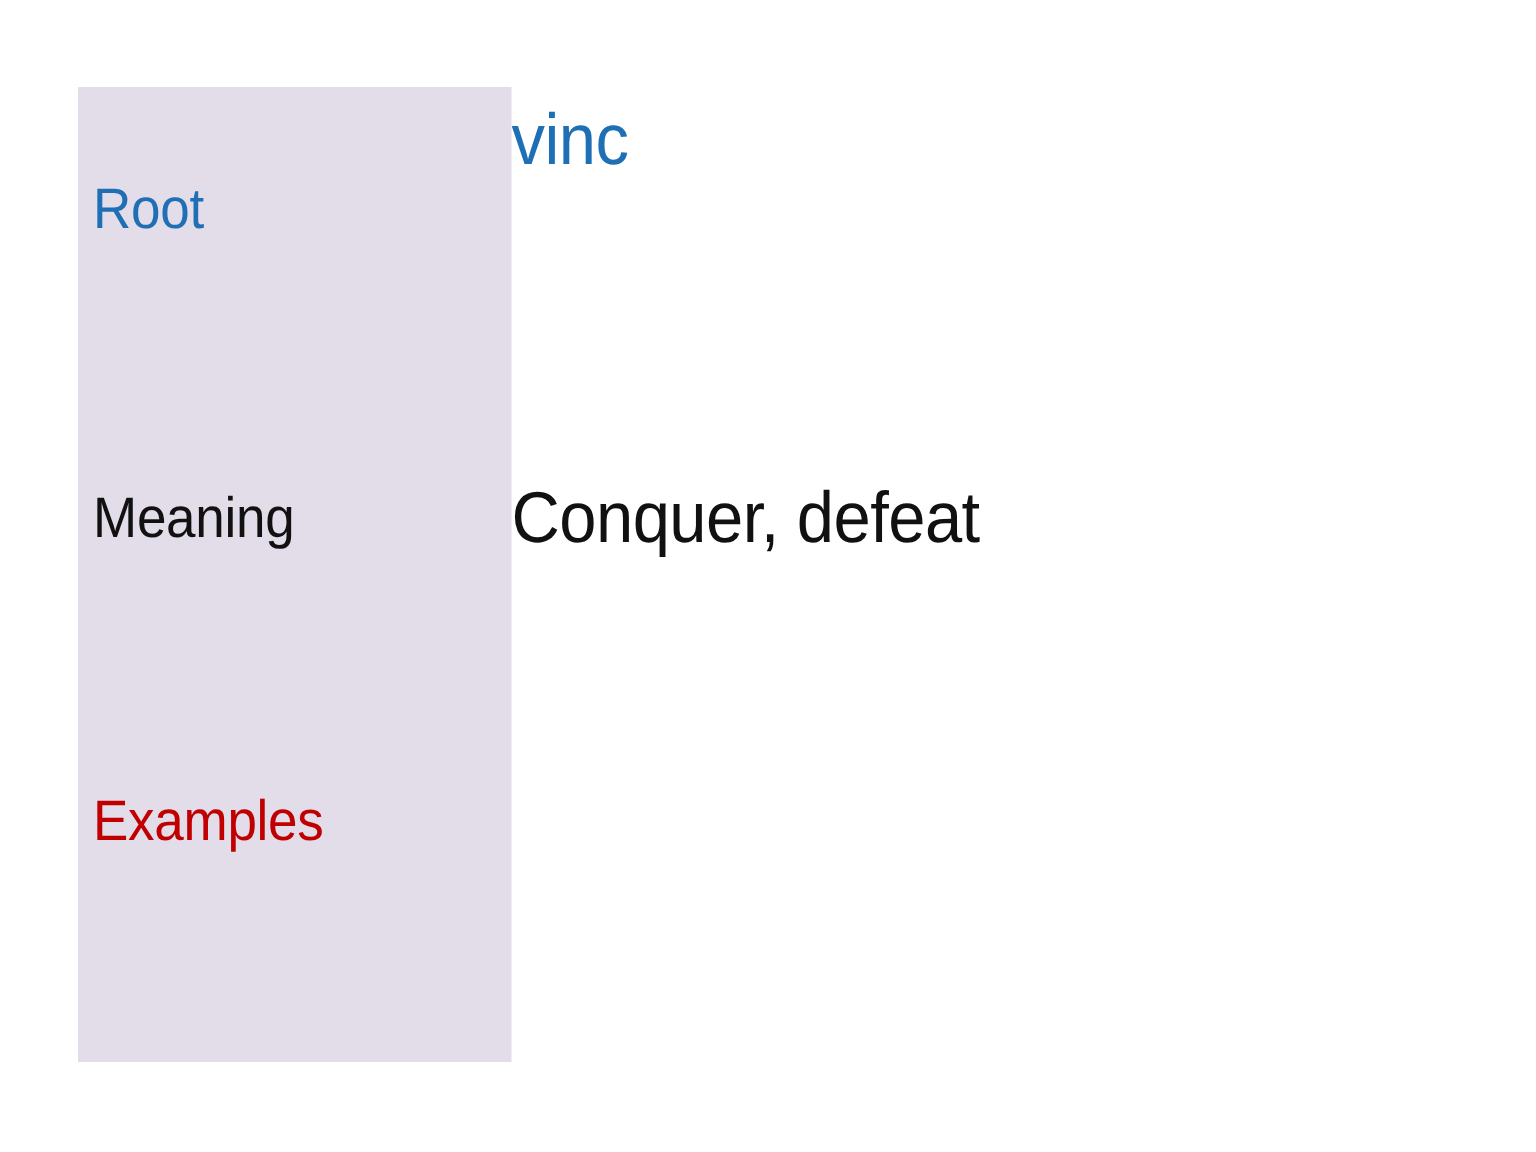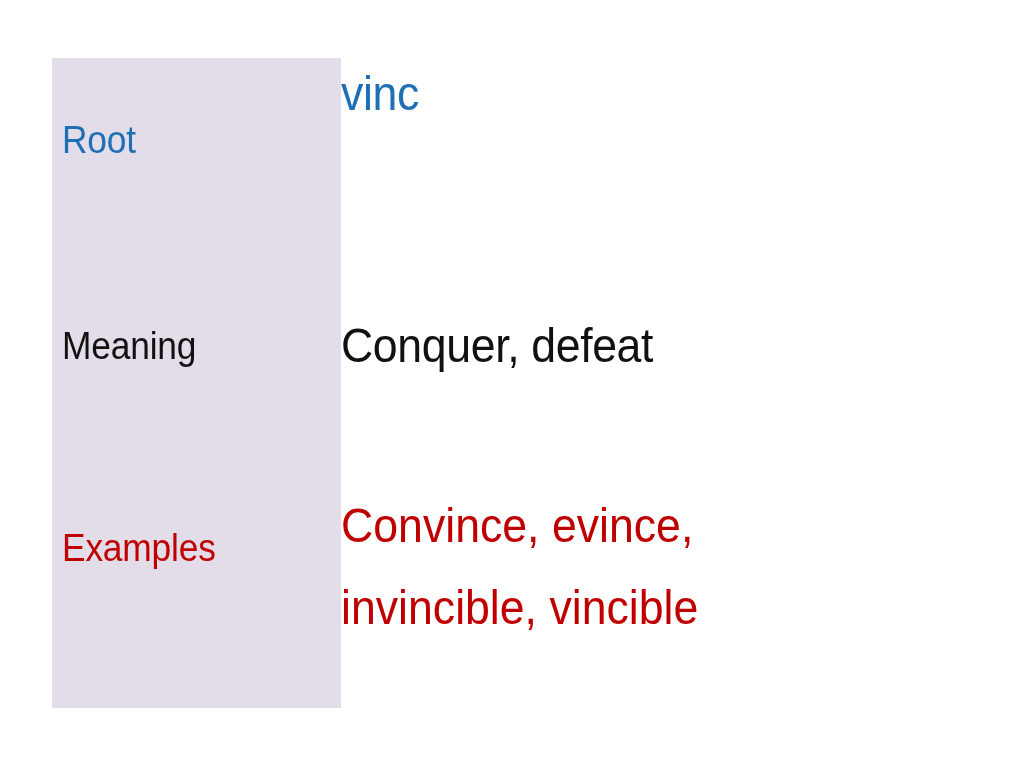--- a/index.html
+++ b/index.html
@@ -90,18 +90,14 @@
   <div class="cell label-text c-blue" id="label-root">Root</div>
 
   <div class="cell value-text c-blue" id="value-root">vinc</div>
 
   <div class="cell label-text c-black" id="label-meaning">Meaning</div>
 
   <div class="cell value-text c-black" id="value-meaning">Conquer, defeat</div>
 
   <div class="cell label-text c-red" id="label-examples">Examples</div>
 
-  <div id="value-examples">
-    <div class="ex-line">Convince, evince,</div>
-    <div class="ex-line">invincible, vincible</div>
-  </div>
 
 </div>
 
 </body></html>

